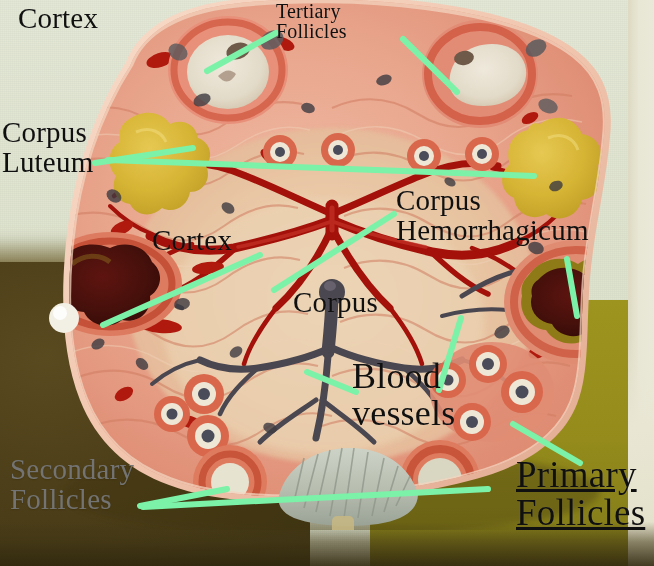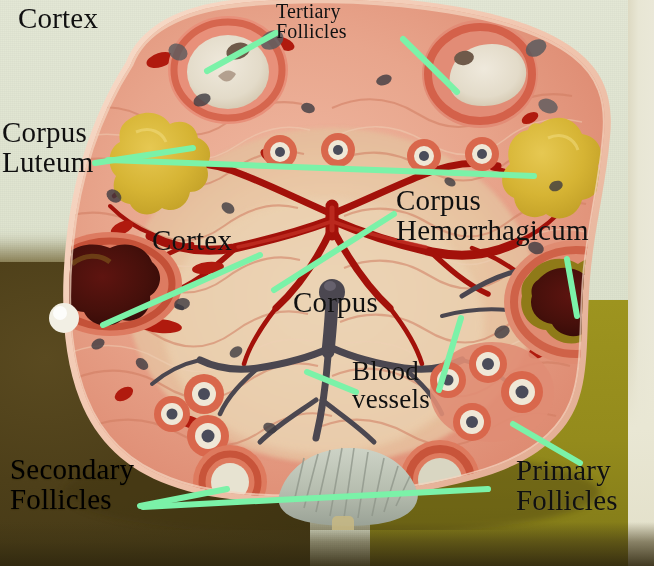--- a/index.html
+++ b/index.html
@@ -75,21 +75,21 @@
 
   
   .label {
     position: absolute;
     color: #101010;
     line-height: 1.02;
     white-space: pre-line;
     letter-spacing: .2px;
     text-shadow: 0 0 1px rgba(255,255,255,.18);
   }
-  .label.cream { color: #000000; text-shadow: 0 1px 1px rgba(60,48,10,.55); }
+  .label.cream { color: #737373; text-shadow: 0 1px 1px rgba(60,48,10,.55); }
 
   
   #leaders { position: absolute; left: 0; top: 0; width: 654px; height: 566px; }
 </style>
 </head>
 <body>
 
 <div id="stage">
 
   <div class="bg-layer" id="bg-wall"></div>
@@ -482,21 +482,21 @@
   <div id="label-layer">
       <div class="label" style="left: 18px; top: 4px; font-size: 29px;">Cortex</div>
       <div class="label" style="left: 276px; top: 1px; font-size: 20px;">Tertiary
 Follicles</div>
       <div class="label" style="left: 2px; top: 118px; font-size: 29px;">Corpus
 Luteum</div>
       <div class="label" style="left: 152px; top: 226px; font-size: 29px;">Cortex</div>
       <div class="label" style="left: 396px; top: 186px; font-size: 29px;">Corpus
 Hemorrhagicum</div>
       <div class="label" style="left: 293px; top: 288px; font-size: 29px;">Corpus</div>
-      <div class="label" style="left: 352px; top: 358px; font-size: 27px;">Blood
+      <div class="label" style="left: 352px; top: 358px; font-size: 36px;">Blood
 vessels</div>
       <div class="label cream" style="left: 10px; top: 455px; font-size: 29px;">Secondary
 Follicles</div>
-      <div class="label" style="left: 516px; top: 456px; font-size: 29px;">Primary
+      <div class="label" style="left: 516px; top: 456px; font-size: 37px; text-decoration: underline;">Primary
 Follicles</div>
     </div>
 
 </div>
 
 </body></html>

